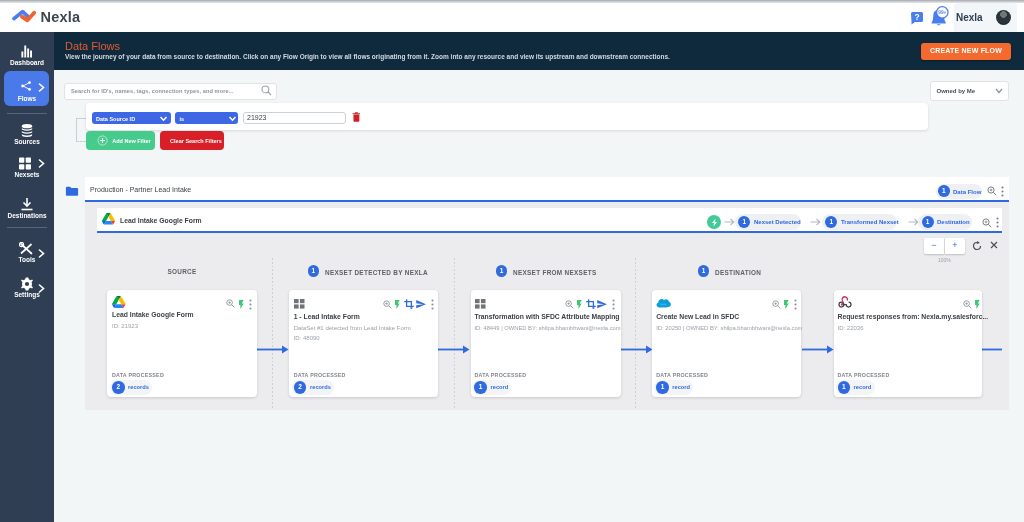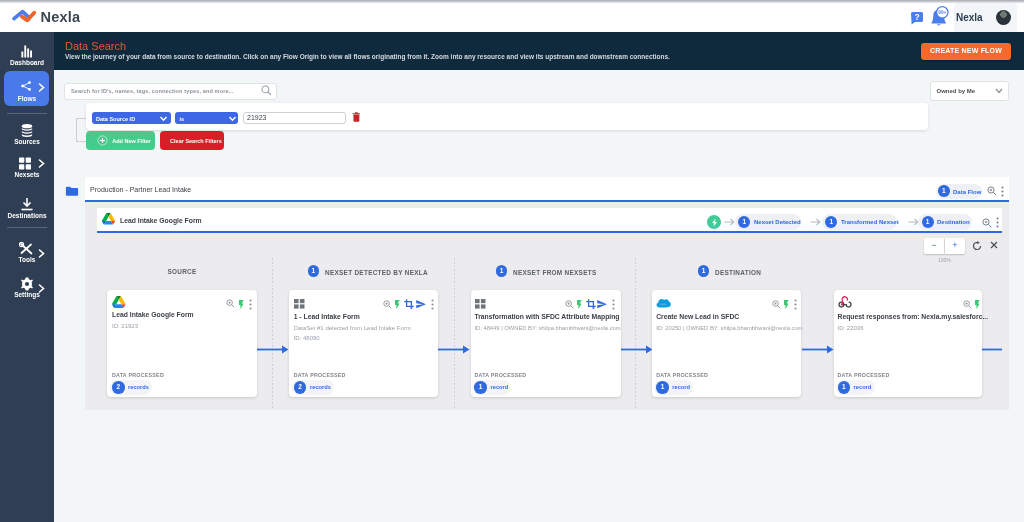--- a/index.html
+++ b/index.html
@@ -111,21 +111,21 @@
 <svg class="abs" style="left:20px;top:277px;" width="14" height="14" viewBox="0 0 14 14">
   <path fill="#fff" d="M7 0.5 L8.3 0.5 L8.8 2.3 A5 5 0 0 1 10.4 3.2 L12.2 2.6 L12.9 3.8 L11.6 5.1 A5 5 0 0 1 11.6 8.9 L12.9 10.2 L12.2 11.4 L10.4 10.8 A5 5 0 0 1 8.8 11.7 L8.3 13.5 L5.7 13.5 L5.2 11.7 A5 5 0 0 1 3.6 10.8 L1.8 11.4 L1.1 10.2 L2.4 8.9 A5 5 0 0 1 2.4 5.1 L1.1 3.8 L1.8 2.6 L3.6 3.2 A5 5 0 0 1 5.2 2.3 L5.7 0.5 Z"></path>
   <circle cx="7" cy="7" r="2.1" fill="#2f3e52"></circle>
 </svg>
 <div class="abs" style="left:38px;top:279px;"><svg width="7" height="9" viewBox="0 0 7 9">
       <path d="M1.5 1 L5.5 4.5 L1.5 8" fill="none" stroke="#fff" stroke-width="1.6" stroke-linecap="round"></path>
     </svg></div>
 <div class="abs" style="left:0;top:291px;width:54px;text-align:center;font-size:6.5px;font-weight:700;color:#fff;">Settings</div>
 
 <div class="abs" style="left:54px;top:32px;width:970px;height:38px;background:#0f2a3c;"></div>
-<div class="abs" style="left:65px;top:39.5px;font-size:11px;font-weight:400;color:#e25b33;">Data Search</div>
+<div class="abs" style="left:65px;top:39.5px;font-size:11px;font-weight:400;color:#e25b33;">Data Flows</div>
 <div class="abs" style="left:65px;top:53px;font-size:6.5px;font-weight:700;color:#d5dbe0;">View the journey of your data from source to destination. Click on any Flow Origin to view all flows originating from it. Zoom into any resource and view its upstream and downstream connections.</div>
 <div class="abs" style="left:921px;top:43px;width:90px;height:17px;background:#f4692e;border-radius:3px;box-shadow:0 1px 2px rgba(0,0,0,.3);text-align:center;line-height:16px;font-size:7px;font-weight:700;color:#fff;letter-spacing:0.2px;">CREATE NEW FLOW</div>
 
 <div class="abs" style="left:64px;top:83px;width:213px;height:17px;background:#fff;border:1px solid #dfe3e6;border-radius:3px;"></div>
 <div class="abs" style="left:71px;top:87.5px;font-size:5.6px;font-weight:700;color:#8d949b;letter-spacing:0.1px;">Search for ID's, names, tags, connection types, and more...</div>
 <svg class="abs" style="left:261px;top:85px;" width="11" height="11" viewBox="0 0 11 11">
   <circle cx="4.4" cy="4.4" r="3.4" fill="none" stroke="#9aa3aa" stroke-width="1.1"></circle>
   <line x1="7" y1="7" x2="10" y2="10" stroke="#9aa3aa" stroke-width="1.1"></line>
 </svg>
 

